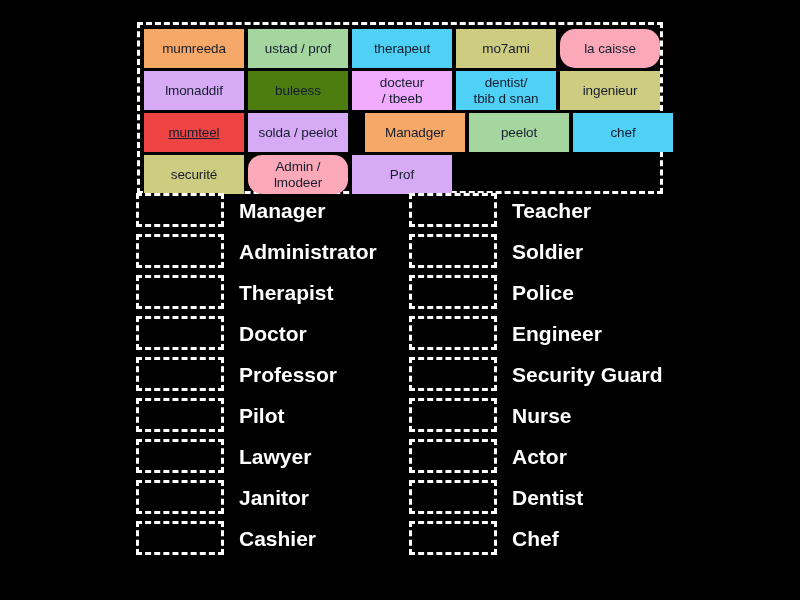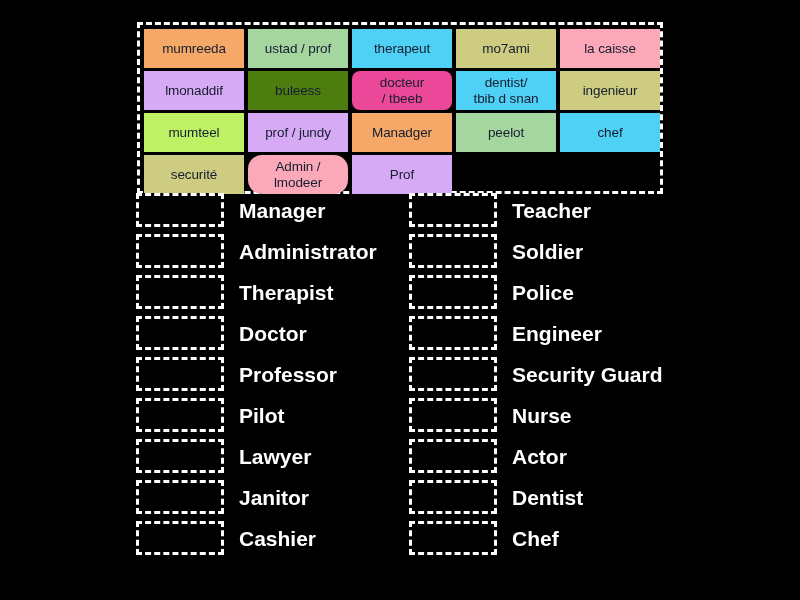--- a/index.html
+++ b/index.html
@@ -95,35 +95,35 @@
 <body>
 
 <div id="stage">
 
   <div id="tile-bank">
       <div class="tile-row">
         <div class="tile" style="background: rgb(245, 168, 103);">mumreeda</div>
         <div class="tile" style="background: rgb(165, 214, 160);">ustad / prof</div>
         <div class="tile" style="background: rgb(79, 208, 245);">therapeut</div>
         <div class="tile" style="background: rgb(205, 204, 128);">mo7ami</div>
-        <div class="tile" style="background: rgb(251, 168, 184);">la caisse</div>
+        <div class="tile" style="background: rgb(251, 168, 184); border-radius: 15px;">la caisse</div>
       </div>
       <div class="tile-row">
         <div class="tile" style="background: rgb(215, 170, 245);">lmonaddif</div>
         <div class="tile" style="background: #4d7c0f;">buleess</div>
-        <div class="tile" style="background: #ec4899; border-radius: 8px;">docteur
+        <div class="tile" style="background: #f0abfc;">docteur
 / tbeeb</div>
         <div class="tile" style="background: rgb(79, 208, 245);">dentist/
 tbib d snan</div>
         <div class="tile" style="background: rgb(205, 204, 128);">ingenieur</div>
       </div>
       <div class="tile-row">
-        <div class="tile" style="background: #bef264;">mumteel</div>
-        <div class="tile" style="background: rgb(215, 170, 245);">prof / jundy</div>
-        <div class="tile" style="background: rgb(245, 168, 103);">Manadger</div>
+        <div class="tile" style="background: #ef4444; text-decoration: underline;">mumteel</div>
+        <div class="tile" style="background: rgb(215, 170, 245);">solda / peelot</div>
+        <div class="tile" style="background: rgb(245, 168, 103); margin-left: 13px;">Manadger</div>
         <div class="tile" style="background: rgb(165, 214, 160);">peelot</div>
         <div class="tile" style="background: rgb(79, 208, 245);">chef</div>
       </div>
       <div class="tile-row">
         <div class="tile" style="background: rgb(205, 204, 128);">securité</div>
         <div class="tile" style="background: rgb(251, 168, 184); border-radius: 14px;">Admin /
 lmodeer</div>
         <div class="tile" style="background: rgb(215, 170, 245);">Prof</div>
       </div>
     </div>

